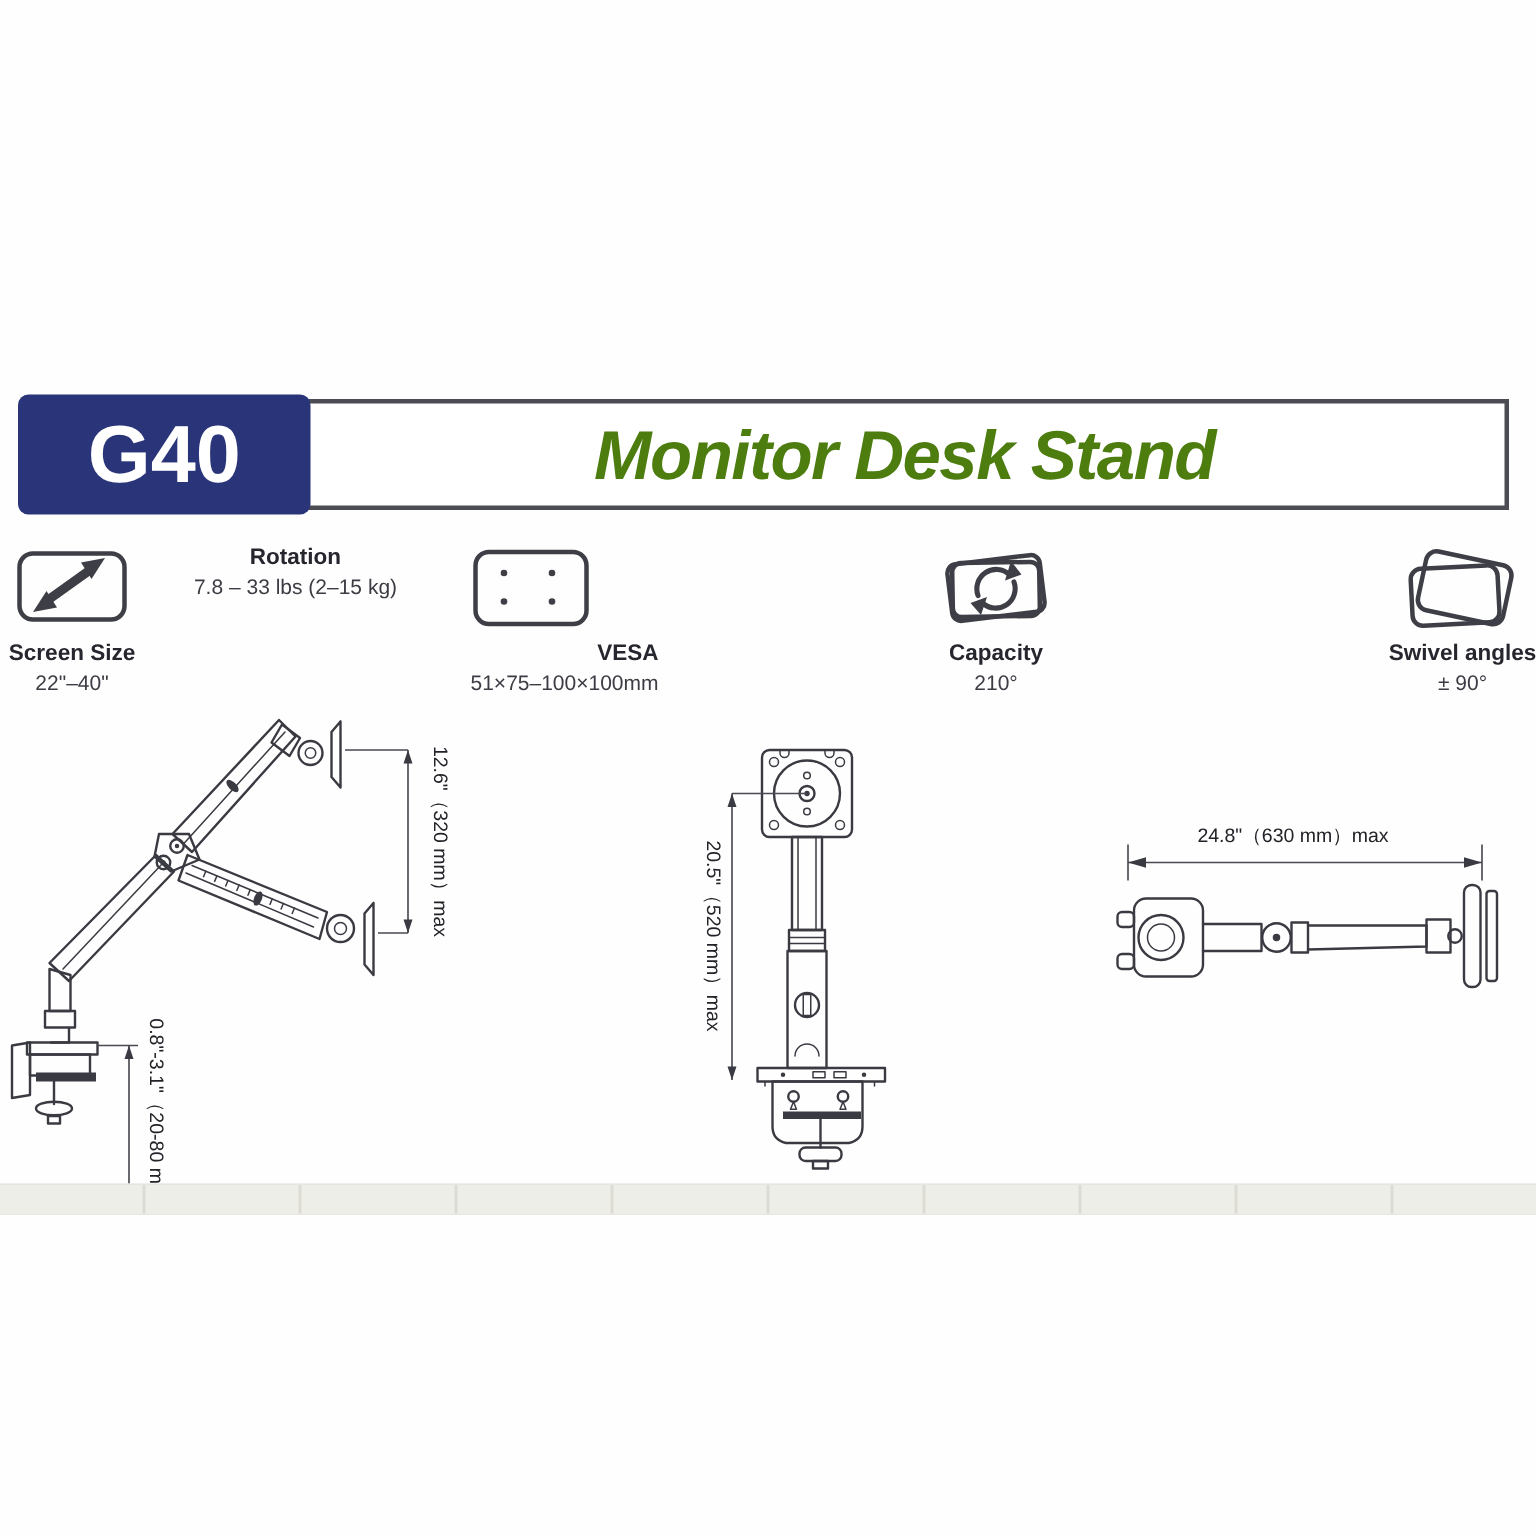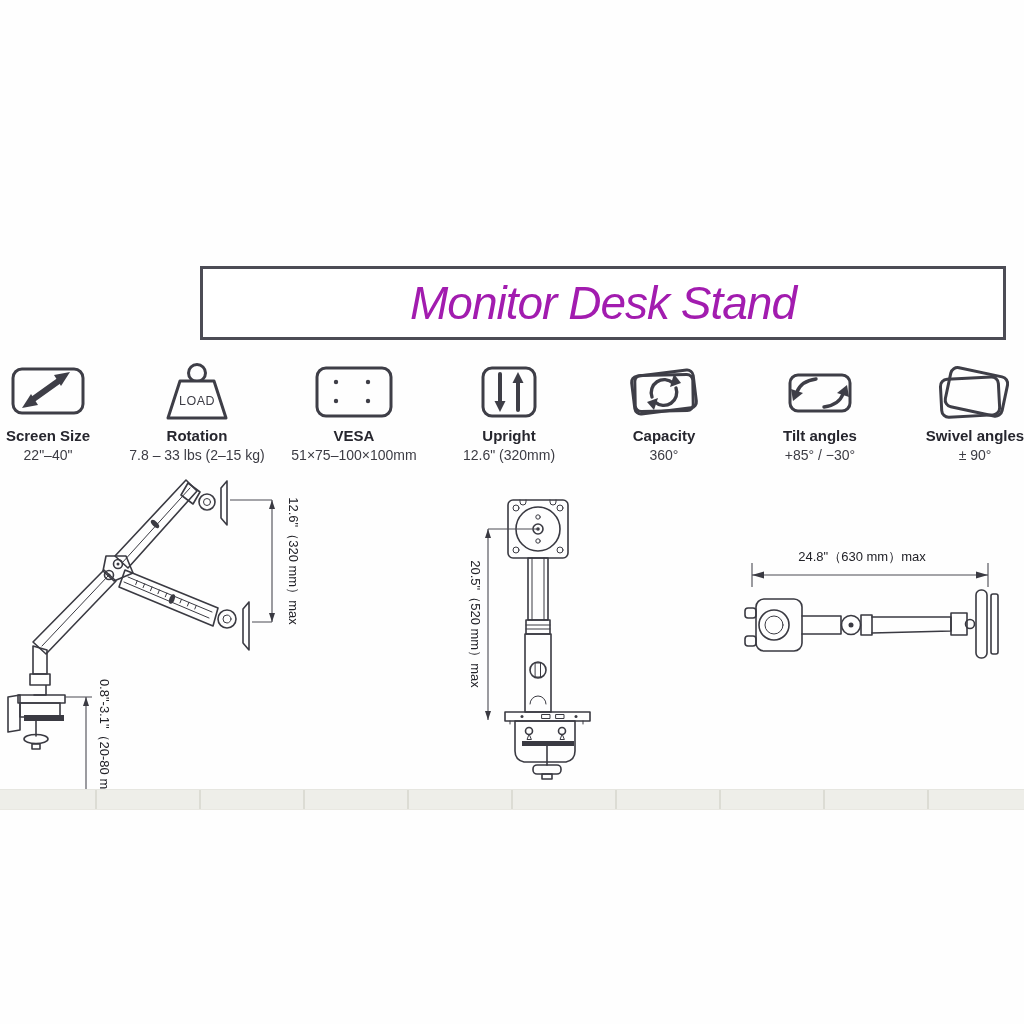--- a/index.html
+++ b/index.html
@@ -7,21 +7,21 @@
     position:relative;width:1024px;height:1024px;background:#fefefe;overflow:hidden;
     font-family:"Liberation Sans",sans-serif;color:#2b2b33;
   }
   
   .title-box{
     position:absolute;left:200px;top:266px;width:806px;height:74px;
     background:#ffffff;border:3px solid #4c4c55;box-sizing:border-box;
     display:flex;align-items:center;justify-content:center;
   }
   .title-text{
-    font-size:46px;font-weight:400;font-style:italic;color:#a21caf;
+    font-size:46px;font-weight:700;font-style:italic;color:#4d7c0f;
     letter-spacing:-1px;white-space:nowrap;
   }
   .model-badge{
     position:absolute;left:12px;top:263px;width:195px;height:80px;
     background:#293479;border-radius:7px;
     display:flex;align-items:center;justify-content:center;
   }
   .model-text{font-size:54px;font-weight:700;color:#ffffff;letter-spacing:0px;}
   
   .spec{position:absolute;top:358px;width:170px;text-align:center;}
@@ -46,102 +46,72 @@
   .tile-seam{position:absolute;top:0;width:2px;height:19px;background:#dcdcd4;}
 </style>
 </head>
 <body>
 
 <div class="canvas">
 
   <div class="title-box">
     <span class="title-text">Monitor Desk Stand</span>
   </div>
+  <div class="model-badge">
+    <span class="model-text">G40</span>
+  </div>
 
   <div class="spec" style="left:-37px;">
     <div class="iconwrap">
       <svg class="icon" width="100" height="62" viewBox="0 0 100 62">
         <rect x="15" y="9" width="70" height="44" rx="9"></rect>
         <line x1="34" y1="40" x2="62" y2="20" stroke-width="6"></line>
         <polygon class="fl" points="72,12 56,15 63,26"></polygon>
         <polygon class="fl" points="24,48 40,45 33,34"></polygon>
       </svg>
     </div>
     <div class="spec-label">Screen Size</div>
     <div class="spec-value">22"–40"</div>
   </div>
 
   <div class="spec" style="left:112px;">
-    <div class="iconwrap">
-      <svg class="icon" width="100" height="62" viewBox="0 0 100 62">
-        <circle cx="50" cy="13" r="8.5"></circle>
-        <path d="M33,21 L67,21 L79,58 L21,58 Z" fill="#ffffff"></path>
-        <text x="50" y="45" text-anchor="middle" font-size="12.5" letter-spacing="0.5">LOAD</text>
-      </svg>
-    </div>
     <div class="spec-label">Rotation</div>
     <div class="spec-value">7.8 – 33 lbs (2–15 kg)</div>
   </div>
 
-  <div class="spec" style="left:269px;">
+  <div class="spec" style="left:269px;text-align:right;">
     <div class="iconwrap">
       <svg class="icon" width="100" height="62" viewBox="0 0 100 62">
         <rect x="13" y="8" width="74" height="48" rx="9"></rect>
         <circle class="fl" cx="32" cy="22" r="2.2"></circle>
           <circle class="fl" cx="64" cy="22" r="2.2"></circle>
         <circle class="fl" cx="32" cy="41" r="2.2"></circle>
           <circle class="fl" cx="64" cy="41" r="2.2"></circle>
       </svg>
     </div>
     <div class="spec-label">VESA</div>
     <div class="spec-value">51×75–100×100mm</div>
   </div>
 
-  <div class="spec" style="left:424px;">
-    <div class="iconwrap">
-      <svg class="icon" width="100" height="62" viewBox="0 0 100 62">
-        <rect x="24" y="8" width="52" height="48" rx="9"></rect>
-        <line x1="41" y1="14" x2="41" y2="42" stroke-width="4"></line>
-        <polygon class="fl" points="41,52 35.5,41 46.5,41"></polygon>
-        <line x1="59" y1="50" x2="59" y2="22" stroke-width="4"></line>
-        <polygon class="fl" points="59,12 53.5,23 64.5,23"></polygon>
-      </svg>
-    </div>
-    <div class="spec-label">Upright</div>
-    <div class="spec-value">12.6" (320mm)</div>
-  </div>
 
   <div class="spec" style="left:579px;">
     <div class="iconwrap">
       <svg class="icon" width="100" height="62" viewBox="0 0 100 62">
         <rect x="19" y="13" width="62" height="38" rx="6" transform="rotate(-7 50 32)"></rect>
         <rect x="21" y="15" width="58" height="36" rx="6" transform="rotate(-1 50 32)"></rect>
         <path d="M38,37 A13,13 0 0 1 59,23" stroke-width="3.4"></path>
         <polygon class="fl" points="60,14 56,27 67,23"></polygon>
         <path d="M62,28 A13,13 0 0 1 41,42" stroke-width="3.4"></path>
         <polygon class="fl" points="40,50 44,38 33,42"></polygon>
       </svg>
     </div>
     <div class="spec-label">Capacity</div>
-    <div class="spec-value">360°</div>
-  </div>
-
-  <div class="spec" style="left:735px;">
-    <div class="iconwrap">
-      <svg class="icon" width="100" height="62" viewBox="0 0 100 62">
-        <rect x="20" y="15" width="60" height="36" rx="8"></rect>
-        <path d="M46,19 Q31,21 27,32" stroke-width="3.4"></path>
-        <polygon class="fl" points="23,41 33,33 21,29"></polygon>
-        <path d="M54,47 Q69,45 73,34" stroke-width="3.4"></path>
-        <polygon class="fl" points="77,25 67,33 79,37"></polygon>
-      </svg>
-    </div>
-    <div class="spec-label">Tilt angles</div>
-    <div class="spec-value">+85° / −30°</div>
-  </div>
+    <div class="spec-value">210°</div>
+  </div>
+
 
   <div class="spec" style="left:890px;">
     <div class="iconwrap">
       <svg class="icon" width="100" height="62" viewBox="0 0 100 62">
         <rect x="22" y="12" width="58" height="40" rx="7" transform="rotate(12 52 34)"></rect>
         <rect x="16" y="18" width="58" height="38" rx="7" transform="rotate(-3 46 36)"></rect>
       </svg>
     </div>
     <div class="spec-label">Swivel angles</div>
     <div class="spec-value">± 90°</div>

